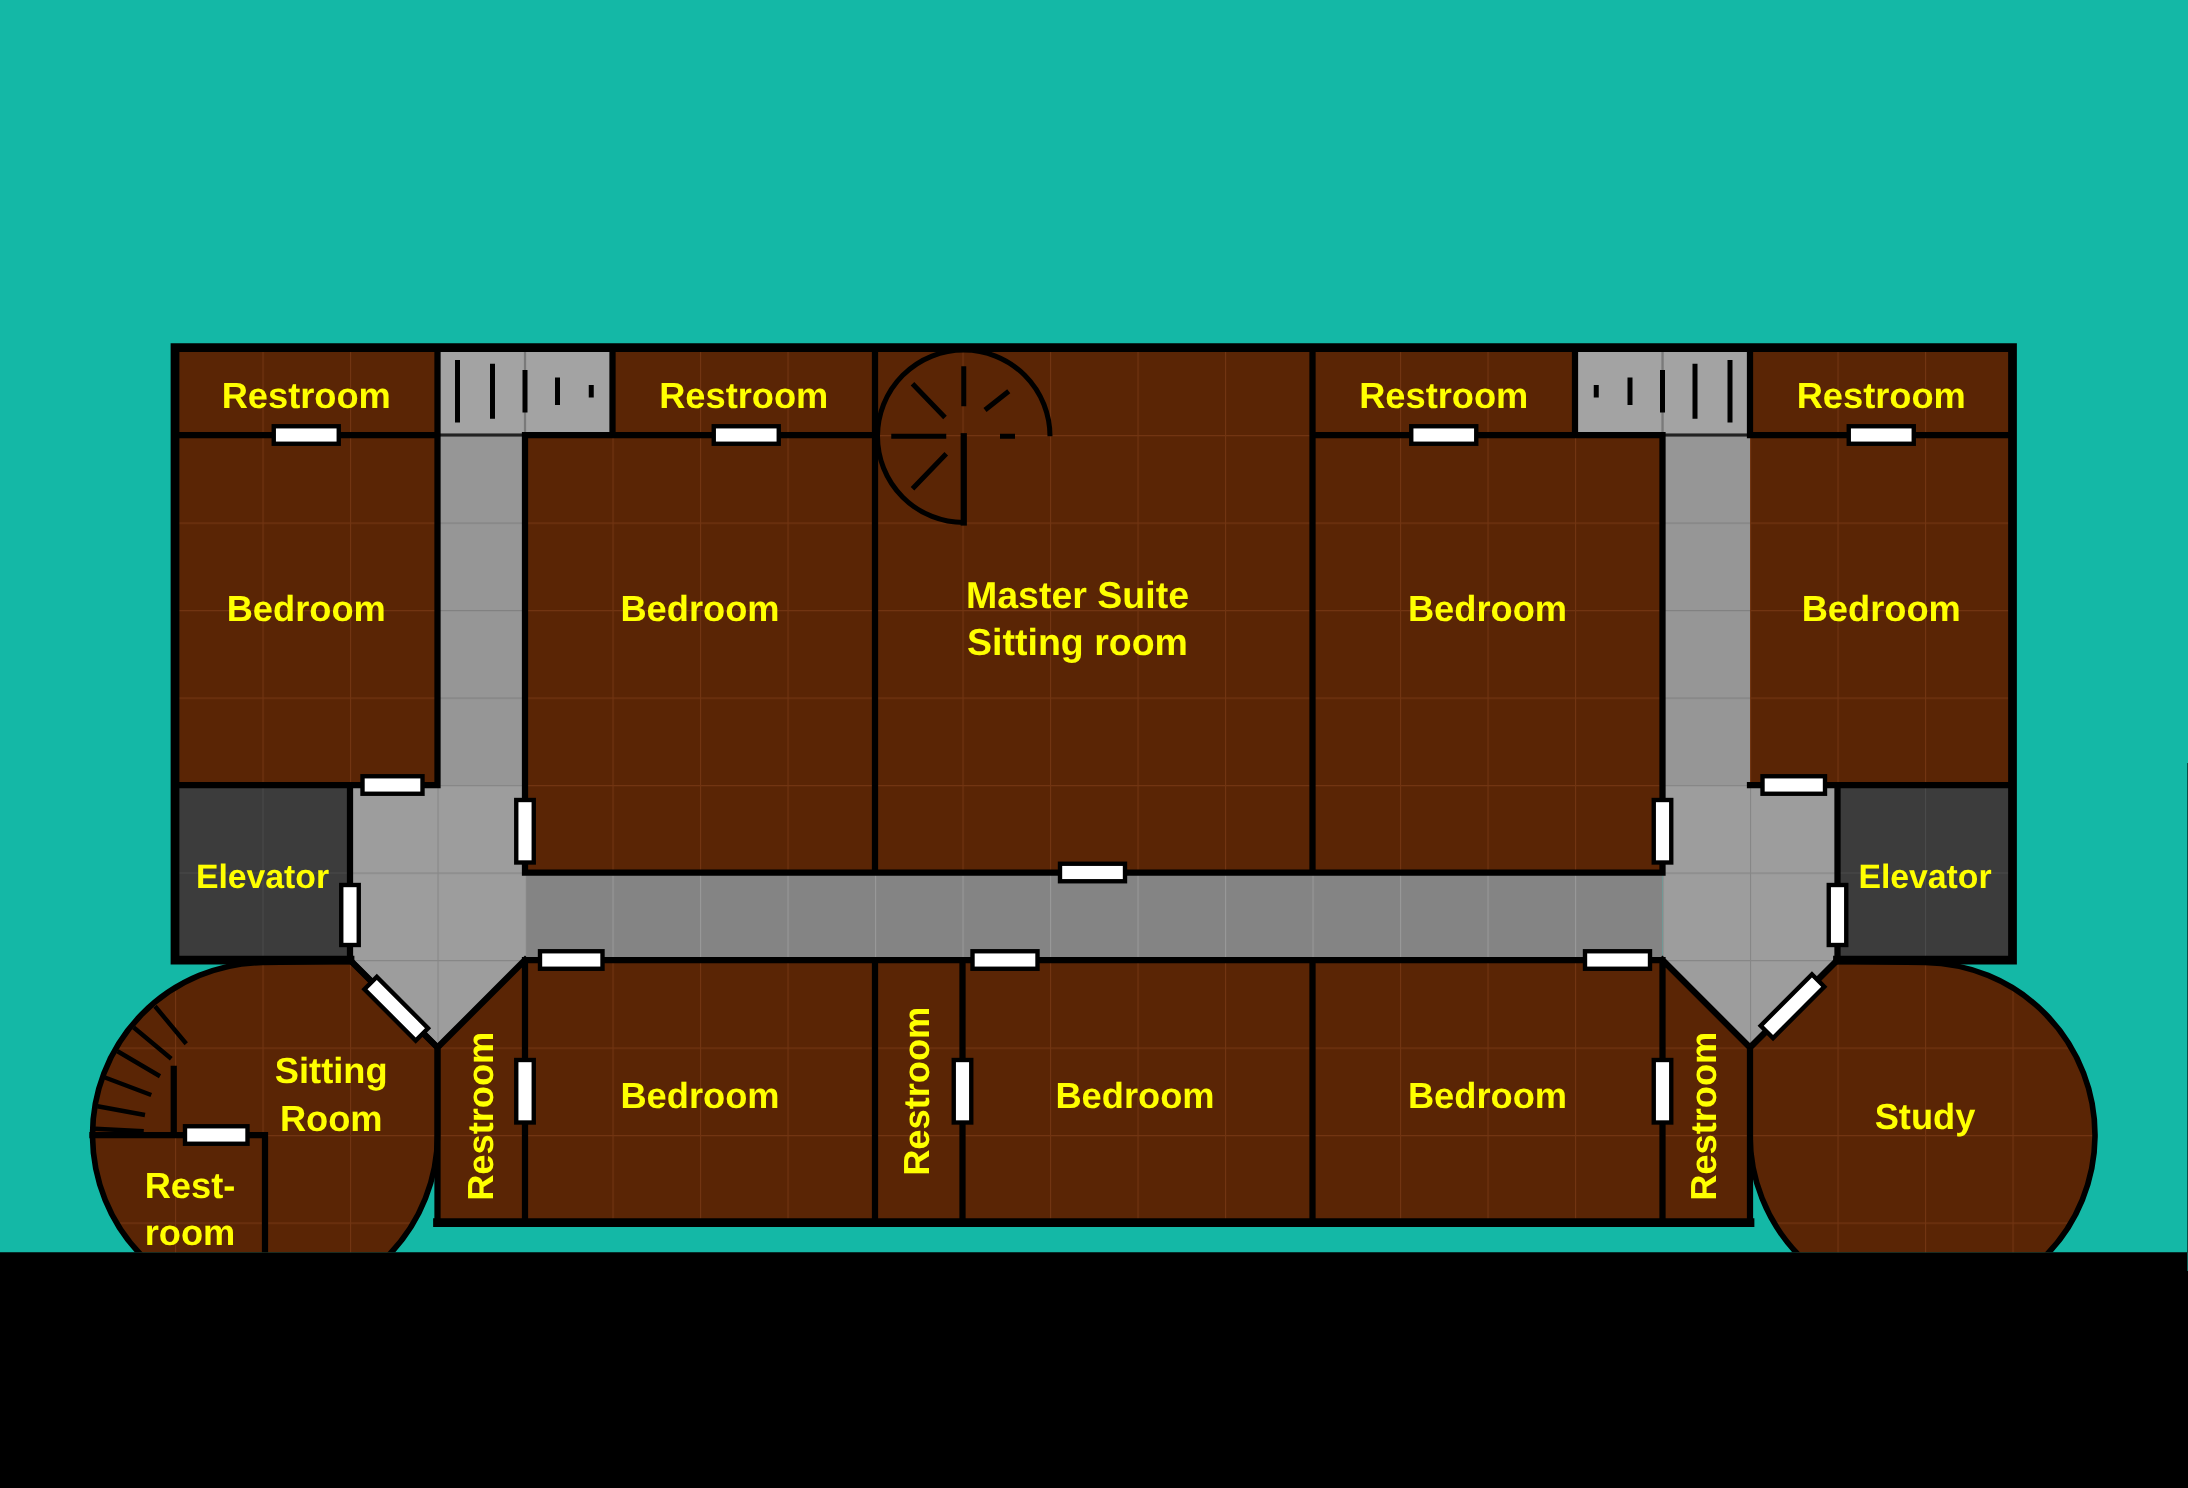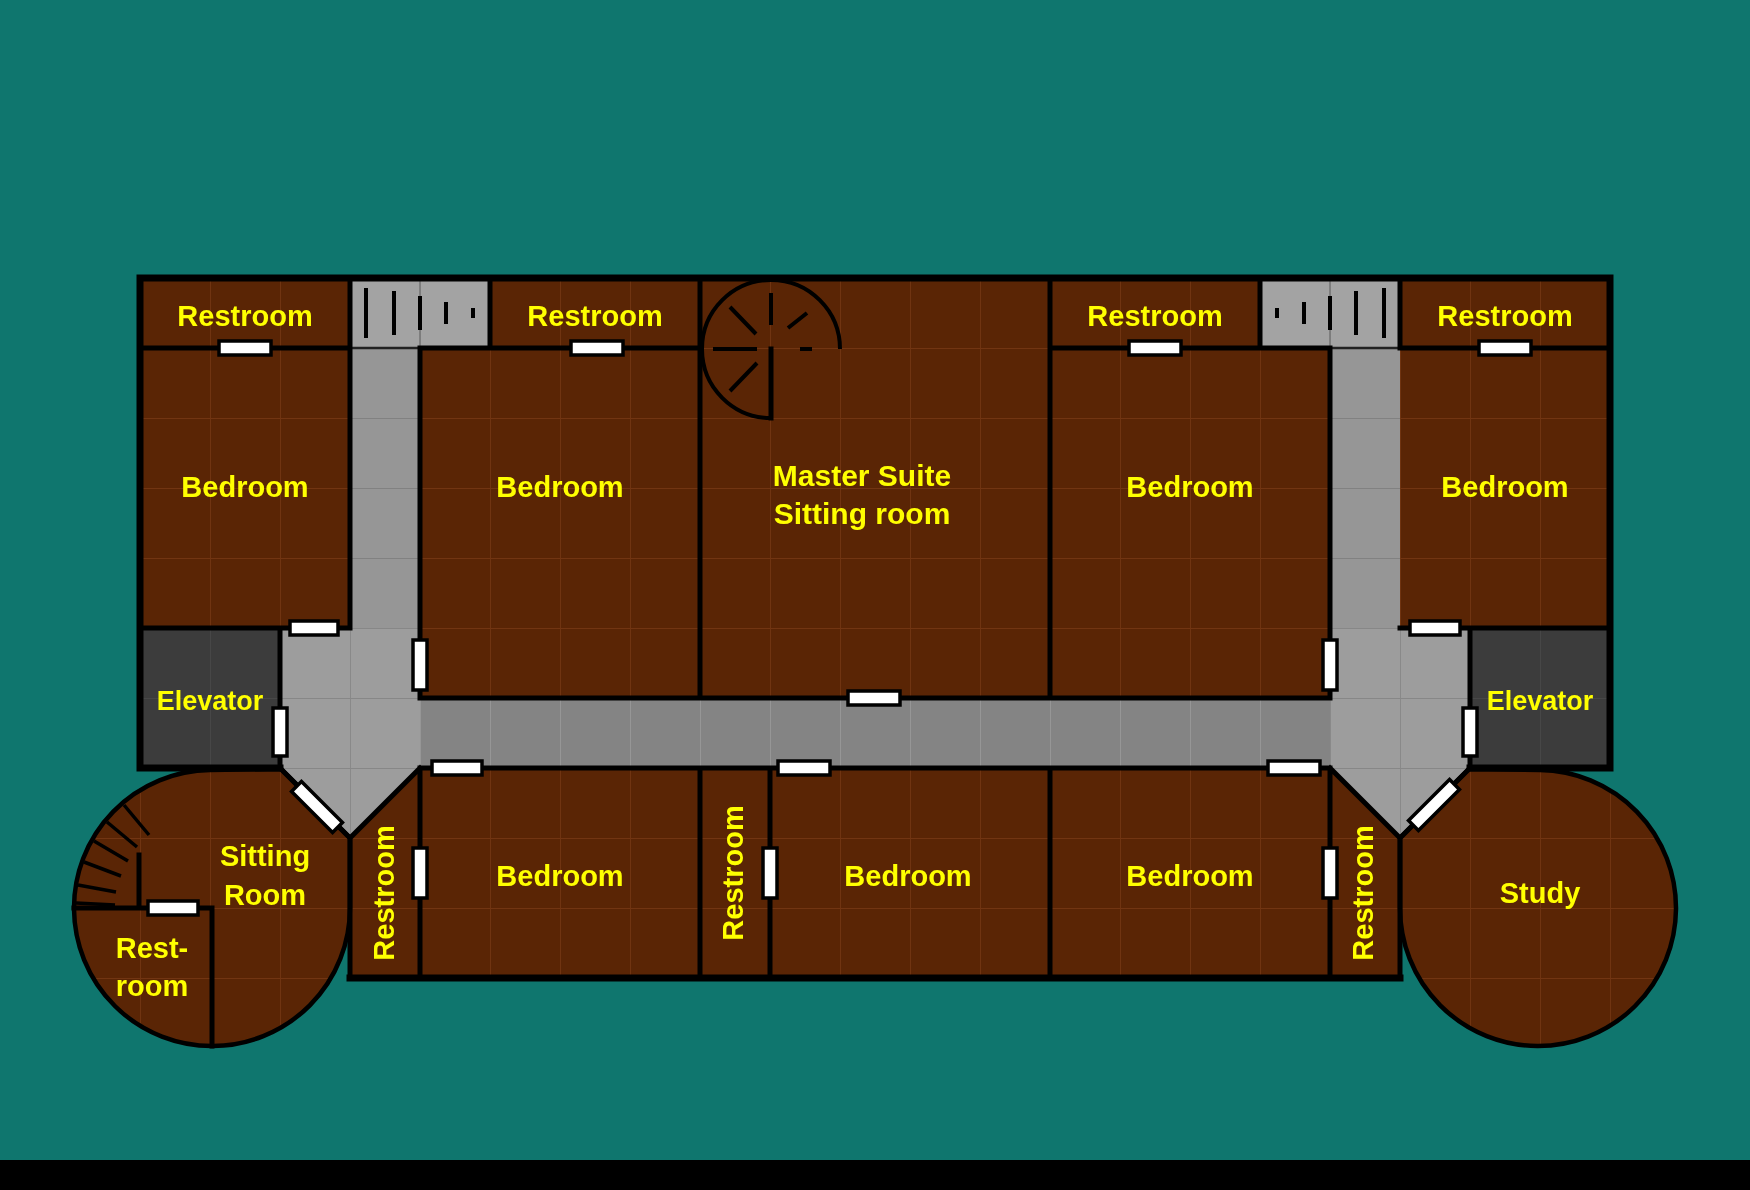--- a/index.html
+++ b/index.html
@@ -1,16 +1,16 @@
 <!DOCTYPE html>
 <html><head>
 <meta charset="utf-8">
 <style>
   html,body{margin:0;padding:0;background:#000;}
-  .stage{position:relative;width:1750px;height:1160px;background:#0f766e;overflow:hidden;}
+  .stage{position:relative;width:1750px;height:1002px;background:#14b8a6;overflow:hidden;}
   svg{position:absolute;left:0;top:0;}
   text{font-family:"Liberation Sans","DejaVu Sans",sans-serif;font-weight:700;fill:#ffff00;}
   .lbl{font-size:29px;}
   .lbl-sm{font-size:27px;}
   .lbl-master{font-size:30px;}
   .wall5{stroke:#000;stroke-width:5;fill:none;stroke-linecap:square;}
   .wall7{stroke:#000;stroke-width:7;fill:none;stroke-linecap:square;}
   .tick{stroke:#000;stroke-width:4;fill:none;stroke-linecap:butt;}
   .fan{stroke:#000;stroke-width:3.5;fill:none;stroke-linecap:butt;}
   .door{fill:#ffffff;stroke:#000;stroke-width:3.5;}

